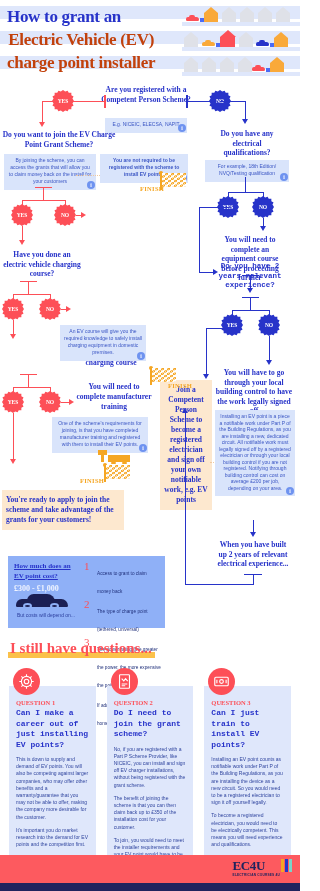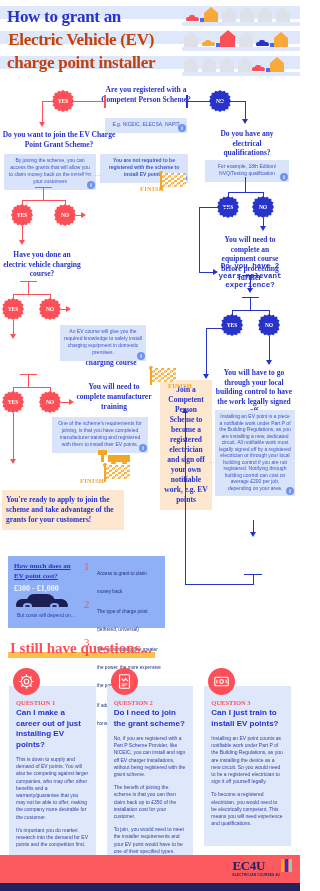--- a/index.html
+++ b/index.html
@@ -192,21 +192,21 @@
   }
   .faq-card {
     background: #dfe7fb; margin-top: -9px; padding: 13px 7px 9px 7px;
     min-height: 160px;
   }
   .faq-qnum {
     font-family:"Liberation Serif", serif; font-weight:bold;
     font-size: 6.5px; color:#fd4f57; margin-bottom: 2px;
   }
   .faq-qtitle {
-    font-family:Liberation Sans, sans-serif; font-weight:bold;
+    font-family:Liberation Mono, monospace; font-weight:bold;
     font-size: 8px; line-height: 10.5px; color:#2733c9; margin-bottom: 6px;
   }
   .faq-body { font-size: 5px; line-height: 7.2px; color:#31469f; }
   .faq-body p { margin-bottom: 6px; }
 
   
   .footer {
     position: absolute; left: 0; bottom: 0; width: 300px; height: 36px;
   }
   .footer .bar { position:absolute; left:0; top:0; width:300px; height:28px; background:#fd5a5f; }
@@ -509,20 +509,21 @@
     <div class="finish-lbl" style="left:168px; top:302px;">FINISH</div>
     <div class="dotline" style="left:210px; top:382px; width:18px;"></div>
 
     <div class="q node" style="left:215px; top:288px; width:78px;">You will have to go through your local building control to have the work legally signed off</div>
     <div class="tip" style="left:215px; top:330px; width:80px; line-height:6.5px;">
       <span>Installing an EV point is a piece a notifiable work under Part P of the Building Regulations, as you are installing a new, dedicated circuit. All notifiable work must legally signed off by a registered electrician or through your local building control if you are not registered. Notifying through building control can cost on average £200 per job, depending on your area.</span>
       <span class="ibadge">i</span>
     </div>
     <div class="ln v blue" style="left:253px; top:440px; height:14px;"></div>
     <div class="arw blue" style="left:250px; top:452px;"></div>
+    <div class="q node" style="left:215px; top:460px; width:76px;">When you have built up 2 years of relevant electrical experience...</div>
 
     <div class="ln v blue" style="left:253px; top:495px; height:9px;"></div>
     <div class="tcap blue" style="left:244px; top:494px; width:18px; height:1.2px;"></div>
     <div class="ln v blue" style="left:185px; top:333px; height:172px;"></div>
     <div class="ln h blue" style="left:185px; top:504px; width:69px;"></div>
     <div class="arwu blue" style="left:182px; top:328px;"></div>
 
   </div>
 
   <div class="cost">

